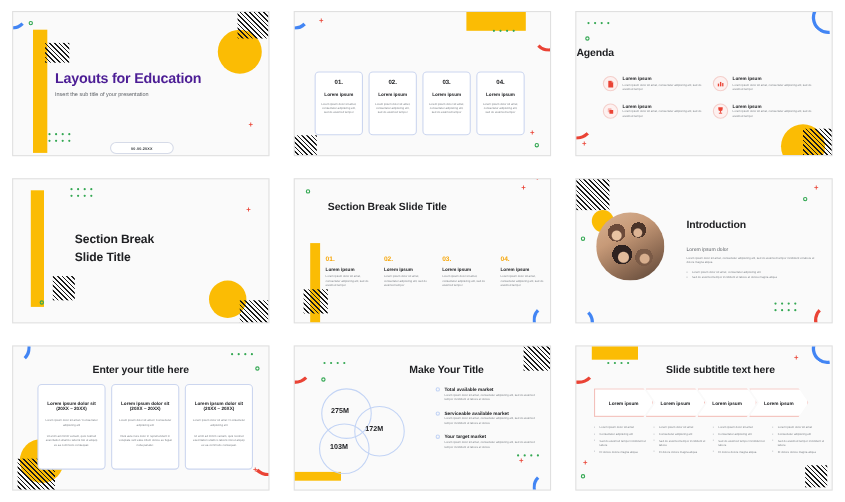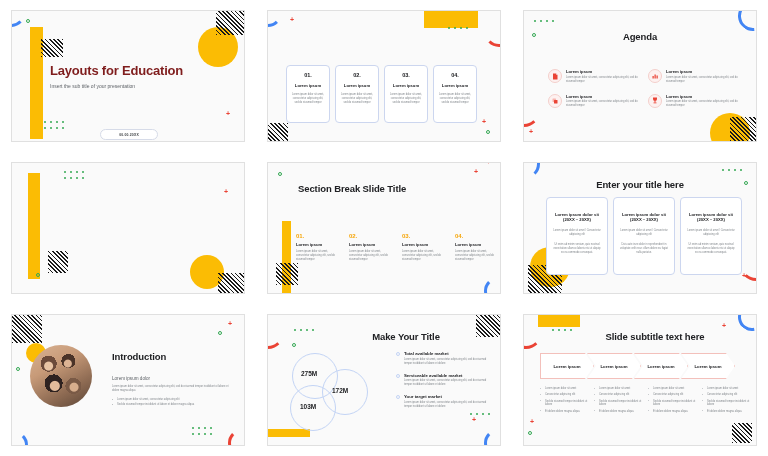--- a/index.html
+++ b/index.html
@@ -41,21 +41,21 @@
       #1a1a1a 0 1.1px, transparent 1.1px 3px);
   }
   .arc-red, .arc-blue {
     border-radius: 50%;
     border: 3px solid transparent;
   }
   .arc-red { border-color: #ea4335; }
   .arc-blue { border-color: #4285f4; }
 
   
-  .t-title { font-size: 13px; font-weight: 700; color: #7f1d1d; letter-spacing: -0.2px; }
+  .t-title { font-size: 13px; font-weight: 700; color: #4c1d95; letter-spacing: -0.2px; }
   .t-head  { font-size: 9.5px; font-weight: 700; color: #202124; letter-spacing: -0.1px; }
   .t-sub   { font-size: 5px; color: #5f6368; }
   .t-micro { font-size: 2.6px; color: #80868b; line-height: 1.55; }
   .t-card-h{ font-size: 4.2px; font-weight: 700; color: #202124; }
   .t-num   { font-size: 5.5px; font-weight: 700; color: #202124; }
   .t-numy  { font-size: 6px; font-weight: 700; color: #f6a609; }
 
   
   .s1-bar { left: 18px; top: 16px; width: 13px; height: 112px; }
   .s1-txt { position: absolute; left: 38px; top: 52px; }
@@ -236,21 +236,21 @@
           <i></i>
           <i></i>
       </div>
       <div class="deco ring" style="left:8px;top:22px;"></div>
       <div class="deco arc-blue" style="right:-12px;top:-10px;width:30px;height:30px;border-top-color:transparent;border-right-color:transparent;transform:rotate(40deg);"></div>
       <div class="deco arc-red" style="left:-16px;bottom:14px;width:32px;height:32px;border-top-color:transparent;border-right-color:transparent;"></div>
       <div class="deco plus" style="left:5px;bottom:6px;">+</div>
       <div class="deco ycircle" style="right:6px;bottom:-12px;width:40px;height:40px;"></div>
       <div class="deco hatch" style="right:-2px;bottom:-4px;width:28px;height:28px;"></div>
 
-      <div class="t-head" style="position:absolute;left:0;right:0;top:20px;text-align:center;">Agenda</div>
+      <div class="t-head" style="position:absolute;left:0;right:0;top:32px;">Agenda</div>
 
       <div class="ag-grid">
         <div class="ag-item">
           <div class="ag-ico">
               <svg width="6" height="7" viewBox="0 0 12 14">
                 <path d="M2 1h6l3 3v9H2z" fill="#ea4335"></path>
                 <path d="M8 1v3h3" fill="#f8b4ae"></path>
               </svg>
             </div>
           <div>
@@ -314,20 +314,24 @@
           <i></i>
       </div>
       <div class="deco arc-red" style="right:-12px;top:-14px;width:30px;height:30px;border-bottom-color:transparent;border-left-color:transparent;"></div>
       <div class="deco plus" style="right:16px;top:26px;">+</div>
       <div class="deco hatch" style="left:36px;bottom:20px;width:20px;height:22px;"></div>
       <div class="deco ycircle" style="right:20px;bottom:4px;width:34px;height:34px;"></div>
       <div class="deco hatch" style="right:0px;bottom:-6px;width:26px;height:26px;"></div>
       <div class="deco arc-blue" style="left:-14px;bottom:-14px;width:30px;height:30px;border-top-color:transparent;border-right-color:transparent;"></div>
       <div class="deco ring" style="left:24px;bottom:16px;"></div>
 
+      <div class="s4-txt">
+        <div class="t-head" style="font-size:11px;">Section Break</div>
+        <div class="t-head" style="font-size:11px;">Slide Title</div>
+      </div>
     </div>
   </div>
 
   <div class="cell">
     <div class="slide">
       <div class="deco ring" style="left:10px;top:9px;"></div>
       <div class="deco plus" style="right:22px;top:6px;">+</div>
       <div class="deco arc-red" style="right:-12px;top:-6px;width:30px;height:30px;border-bottom-color:transparent;border-left-color:transparent;"></div>
       <div class="deco yrect" style="left:14px;top:58px;width:9px;height:74px;"></div>
       <div class="deco hatch" style="left:8px;bottom:8px;width:22px;height:22px;"></div>
@@ -348,60 +352,20 @@
         </div>
         <div class="s5-col">
           <div class="t-numy">03.</div>
           <div class="t-card-h" style="margin-top:3px;">Lorem ipsum</div>
           <div class="t-micro" style="margin-top:3px;">Lorem ipsum dolor sit amet, consectetur adipiscing elit, sed do eiusmod tempor</div>
         </div>
         <div class="s5-col">
           <div class="t-numy">04.</div>
           <div class="t-card-h" style="margin-top:3px;">Lorem ipsum</div>
           <div class="t-micro" style="margin-top:3px;">Lorem ipsum dolor sit amet, consectetur adipiscing elit, sed do eiusmod tempor</div>
-        </div>
-      </div>
-    </div>
-  </div>
-
-  <div class="cell">
-    <div class="slide">
-      <div class="deco arc-blue" style="left:-14px;top:-14px;width:30px;height:30px;border-bottom-color:transparent;border-left-color:transparent;"></div>
-      <div class="deco dot-grid" style="right:12px;top:6px;">
-        <i></i>
-          <i></i>
-          <i></i>
-          <i></i>
-      </div>
-      <div class="deco ring" style="right:8px;top:18px;"></div>
-      <div class="deco ycircle" style="left:6px;bottom:6px;width:40px;height:40px;"></div>
-      <div class="deco hatch" style="left:4px;bottom:-6px;width:34px;height:34px;"></div>
-      <div class="deco arc-red" style="right:-16px;bottom:12px;width:32px;height:32px;border-top-color:transparent;border-left-color:transparent;"></div>
-      <div class="deco plus" style="right:10px;bottom:14px;">+</div>
-
-      <div class="t-head" style="position:absolute;left:0;right:0;top:16px;text-align:center;">Enter your title here</div>
-
-      <div class="cards3">
-        <div class="card3">
-          <div class="t-card-h">Lorem ipsum dolor sit</div>
-          <div class="t-card-h">(20XX – 20XX)</div>
-          <div class="t-micro" style="margin-top:7px;">Lorem ipsum dolor sit amet / Consectetur adipiscing elit</div>
-          <div class="t-micro" style="margin-top:6px;">Ut enim ad minim veniam, quis nostrud exercitation ullamco laboris nisi ut aliquip ex ea commodo consequat.</div>
-        </div>
-        <div class="card3">
-          <div class="t-card-h">Lorem ipsum dolor sit</div>
-          <div class="t-card-h">(20XX – 20XX)</div>
-          <div class="t-micro" style="margin-top:7px;">Lorem ipsum dolor sit amet / Consectetur adipiscing elit</div>
-          <div class="t-micro" style="margin-top:6px;">Duis aute irure dolor in reprehenderit in voluptate velit esse cillum dolore eu fugiat nulla pariatur.</div>
-        </div>
-        <div class="card3">
-          <div class="t-card-h">Lorem ipsum dolor sit</div>
-          <div class="t-card-h">(20XX – 20XX)</div>
-          <div class="t-micro" style="margin-top:7px;">Lorem ipsum dolor sit amet / Consectetur adipiscing elit</div>
-          <div class="t-micro" style="margin-top:6px;">Ut enim ad minim veniam, quis nostrud exercitation ullamco laboris nisi ut aliquip ex ea commodo consequat.</div>
         </div>
       </div>
     </div>
   </div>
 
   <div class="cell">
     <div class="slide">
       <div class="deco hatch" style="left:-4px;top:-6px;width:34px;height:34px;"></div>
       <div class="deco ycircle" style="left:14px;top:28px;width:20px;height:20px;"></div>
       <div class="photo"></div>
@@ -434,20 +398,60 @@
             <span style="position:absolute;left:0;top:0;">▪</span>
             <span>Sed do eiusmod tempor incididunt ut labore et dolore magna aliqua</span>
           </li>
         </ul>
       </div>
     </div>
   </div>
 
   <div class="cell">
     <div class="slide">
+      <div class="deco arc-blue" style="left:-14px;top:-14px;width:30px;height:30px;border-bottom-color:transparent;border-left-color:transparent;"></div>
+      <div class="deco dot-grid" style="right:12px;top:6px;">
+        <i></i>
+          <i></i>
+          <i></i>
+          <i></i>
+      </div>
+      <div class="deco ring" style="right:8px;top:18px;"></div>
+      <div class="deco ycircle" style="left:6px;bottom:6px;width:40px;height:40px;"></div>
+      <div class="deco hatch" style="left:4px;bottom:-6px;width:34px;height:34px;"></div>
+      <div class="deco arc-red" style="right:-16px;bottom:12px;width:32px;height:32px;border-top-color:transparent;border-left-color:transparent;"></div>
+      <div class="deco plus" style="right:10px;bottom:14px;">+</div>
+
+      <div class="t-head" style="position:absolute;left:0;right:0;top:16px;text-align:center;">Enter your title here</div>
+
+      <div class="cards3">
+        <div class="card3">
+          <div class="t-card-h">Lorem ipsum dolor sit</div>
+          <div class="t-card-h">(20XX – 20XX)</div>
+          <div class="t-micro" style="margin-top:7px;">Lorem ipsum dolor sit amet / Consectetur adipiscing elit</div>
+          <div class="t-micro" style="margin-top:6px;">Ut enim ad minim veniam, quis nostrud exercitation ullamco laboris nisi ut aliquip ex ea commodo consequat.</div>
+        </div>
+        <div class="card3">
+          <div class="t-card-h">Lorem ipsum dolor sit</div>
+          <div class="t-card-h">(20XX – 20XX)</div>
+          <div class="t-micro" style="margin-top:7px;">Lorem ipsum dolor sit amet / Consectetur adipiscing elit</div>
+          <div class="t-micro" style="margin-top:6px;">Duis aute irure dolor in reprehenderit in voluptate velit esse cillum dolore eu fugiat nulla pariatur.</div>
+        </div>
+        <div class="card3">
+          <div class="t-card-h">Lorem ipsum dolor sit</div>
+          <div class="t-card-h">(20XX – 20XX)</div>
+          <div class="t-micro" style="margin-top:7px;">Lorem ipsum dolor sit amet / Consectetur adipiscing elit</div>
+          <div class="t-micro" style="margin-top:6px;">Ut enim ad minim veniam, quis nostrud exercitation ullamco laboris nisi ut aliquip ex ea commodo consequat.</div>
+        </div>
+      </div>
+    </div>
+  </div>
+
+  <div class="cell">
+    <div class="slide">
       <div class="deco arc-red" style="left:-16px;top:2px;width:32px;height:32px;border-top-color:transparent;border-right-color:transparent;"></div>
       <div class="deco dot-grid" style="left:26px;top:14px;">
         <i></i>
           <i></i>
           <i></i>
           <i></i>
       </div>
       <div class="deco ring" style="left:24px;top:28px;"></div>
       <div class="deco hatch" style="right:0px;top:-2px;width:24px;height:24px;"></div>
       <div class="deco dot-grid" style="right:8px;bottom:30px;">

